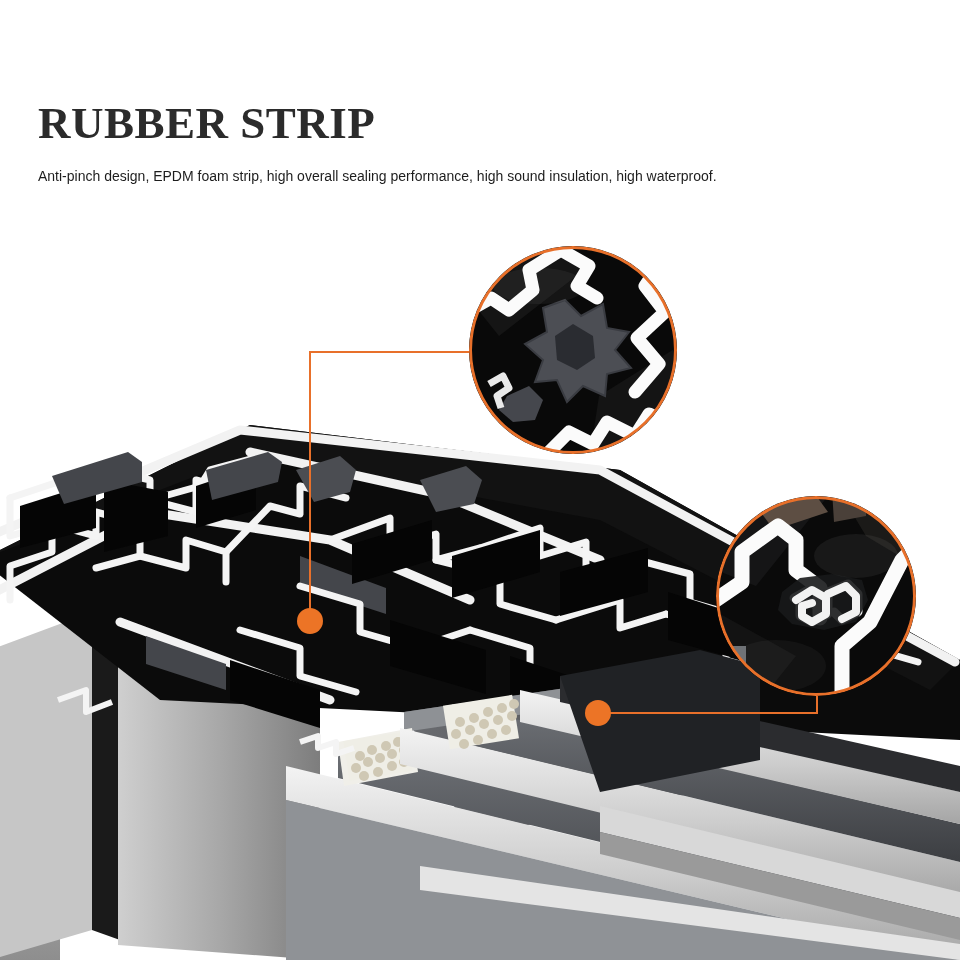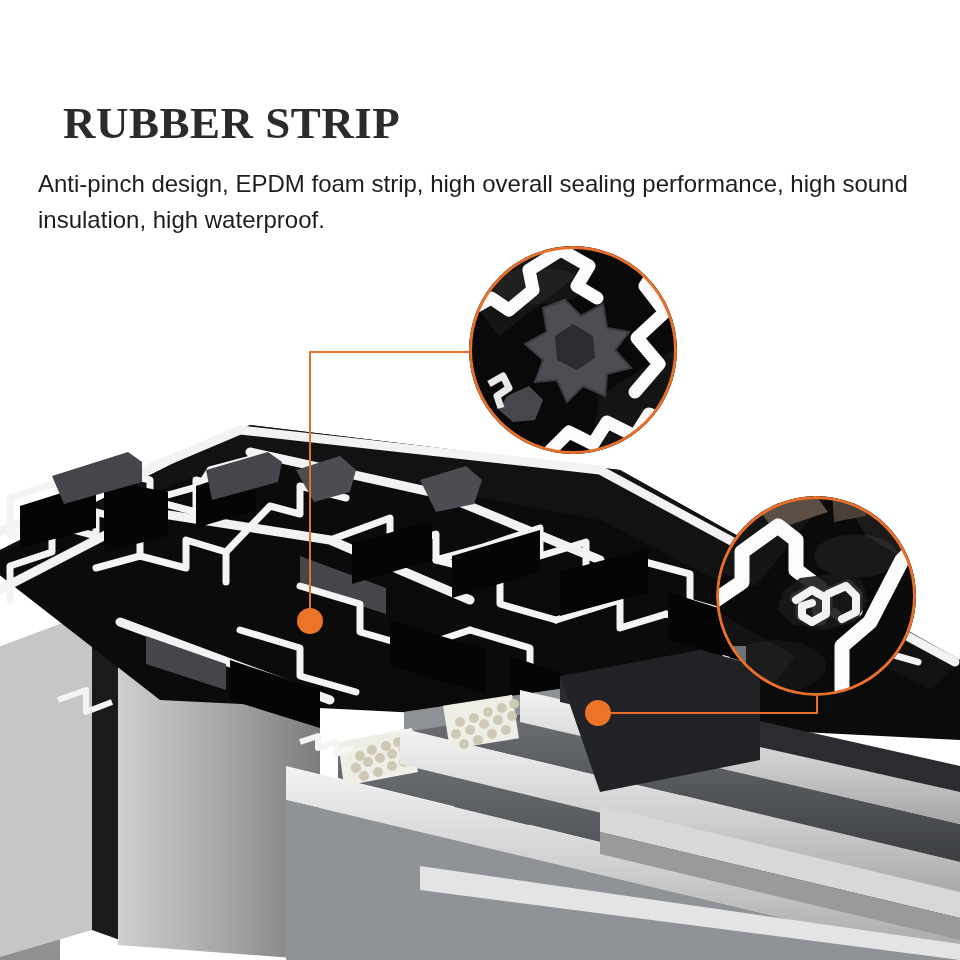--- a/index.html
+++ b/index.html
@@ -15,26 +15,25 @@
   
   .title{
     position:absolute;left:38px;top:100px;
     font-family:"Liberation Serif", serif;
     font-weight:bold;
     font-size:45px;
     letter-spacing:0.5px;
     color:#2b2b2b;
     line-height:1.05;
     white-space:nowrap;
-    margin-left:25px;
   }
   .subtitle{
     position:absolute;left:38px;top:166px;width:880px;
     font-family:"Liberation Sans", sans-serif;
-    font-size:24px;
+    font-size:14px;
     font-weight:400;
     line-height:1.52;
     color:#1d1d1d;
   }
 
   
   .stage{position:absolute;left:0;top:0;width:960px;height:960px;}
   .stage svg{display:block;}
 
   

